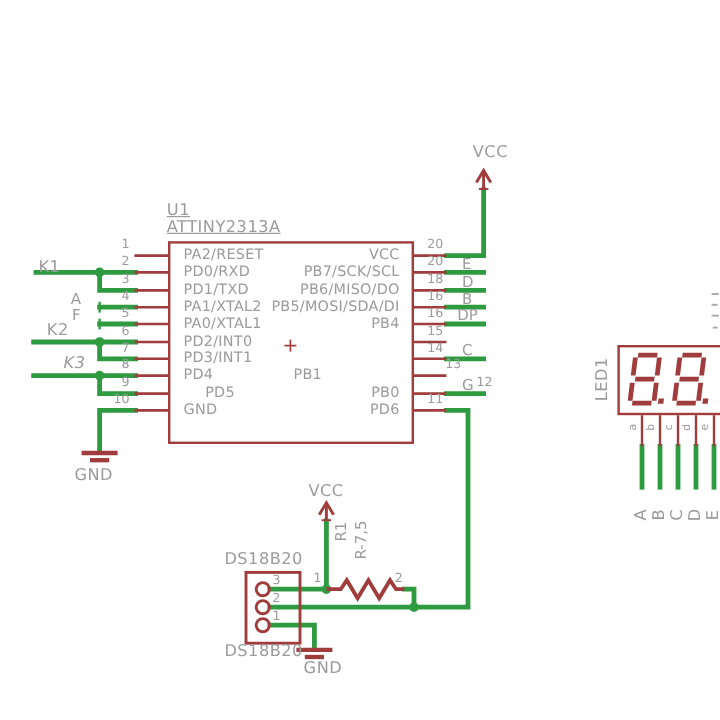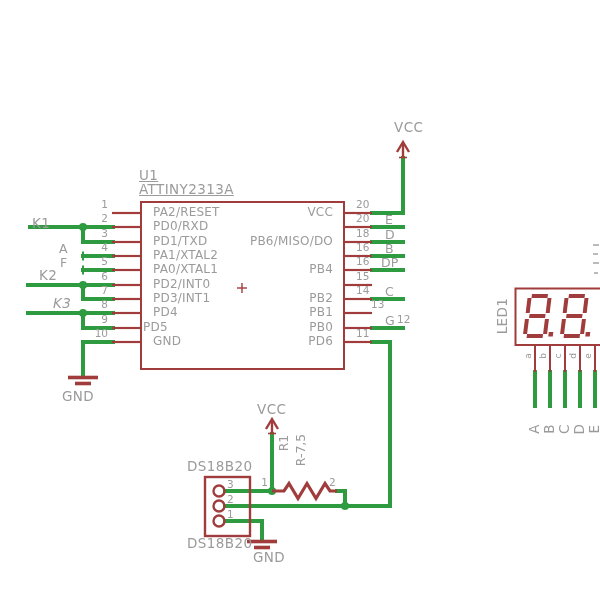--- a/index.html
+++ b/index.html
@@ -198,39 +198,40 @@
   <div class="lbl pin-num ralign" style="left:84px;top:328px;width:24px;">10</div>
 
   <div class="lbl pin-name" style="left:153px;top:206px;">PA2/RESET</div>
   <div class="lbl pin-name" style="left:153px;top:220px;">PD0/RXD</div>
   <div class="lbl pin-name" style="left:153px;top:235px;">PD1/TXD</div>
   <div class="lbl pin-name" style="left:153px;top:249px;">PA1/XTAL2</div>
   <div class="lbl pin-name" style="left:153px;top:263px;">PA0/XTAL1</div>
   <div class="lbl pin-name" style="left:153px;top:278px;">PD2/INT0</div>
   <div class="lbl pin-name" style="left:153px;top:292px;">PD3/INT1</div>
   <div class="lbl pin-name" style="left:153px;top:306px;">PD4</div>
-  <div class="lbl pin-name" style="left:143px;top:321px;">PD5</div>
+  <div class="lbl pin-name" style="left:171px;top:321px;">PD5</div>
   <div class="lbl pin-name" style="left:153px;top:335px;">GND</div>
 
   <div class="lbl pin-num" style="left:356px;top:199px;">20</div>
   <div class="lbl pin-num" style="left:356px;top:213px;">20</div>
   <div class="lbl pin-num" style="left:356px;top:228px;">18</div>
   <div class="lbl pin-num" style="left:356px;top:242px;">16</div>
   <div class="lbl pin-num" style="left:356px;top:256px;">16</div>
   <div class="lbl pin-num" style="left:356px;top:271px;">15</div>
   <div class="lbl pin-num" style="left:356px;top:285px;">14</div>
   <div class="lbl pin-num" style="left:356px;top:299px;margin-left:15px;">13</div>
   <div class="lbl pin-num" style="left:356px;top:314px;margin-left:41px;">12</div>
   <div class="lbl pin-num" style="left:356px;top:328px;">11</div>
 
   <div class="lbl pin-name ralign" style="left:180px;top:206px;width:153px;">VCC</div>
+  <div class="lbl pin-name ralign" style="left:180px;top:220px;width:153px;">PB7/SCK/SCL</div>
   <div class="lbl pin-name ralign" style="left:180px;top:235px;width:153px;">PB6/MISO/DO</div>
+  <div class="lbl pin-name ralign" style="left:180px;top:249px;width:153px;">PB5/MOSI/SDA/DI</div>
   <div class="lbl pin-name ralign" style="left:180px;top:263px;width:153px;">PB4</div>
-  <div class="lbl pin-name ralign" style="left:180px;top:292px;width:153px;">PB2</div>
-  <div class="lbl pin-name ralign" style="left:180px;top:306px;width:153px;">PB1</div>
+  <div class="lbl pin-name ralign" style="left:180px;top:306px;width:153px;text-align:center;">PB1</div>
   <div class="lbl pin-name ralign" style="left:180px;top:321px;width:153px;">PB0</div>
   <div class="lbl pin-name ralign" style="left:180px;top:335px;width:153px;">PD6</div>
 
   <div class="lbl net-lbl" style="left:385px;top:213px;">E</div>
   <div class="lbl net-lbl" style="left:385px;top:228px;">D</div>
   <div class="lbl net-lbl" style="left:385px;top:242px;">B</div>
   <div class="lbl net-lbl" style="left:381px;top:256px;">DP</div>
   <div class="lbl net-lbl" style="left:385px;top:285px;">C</div>
   <div class="lbl net-lbl" style="left:385px;top:314px;">G</div>
 

